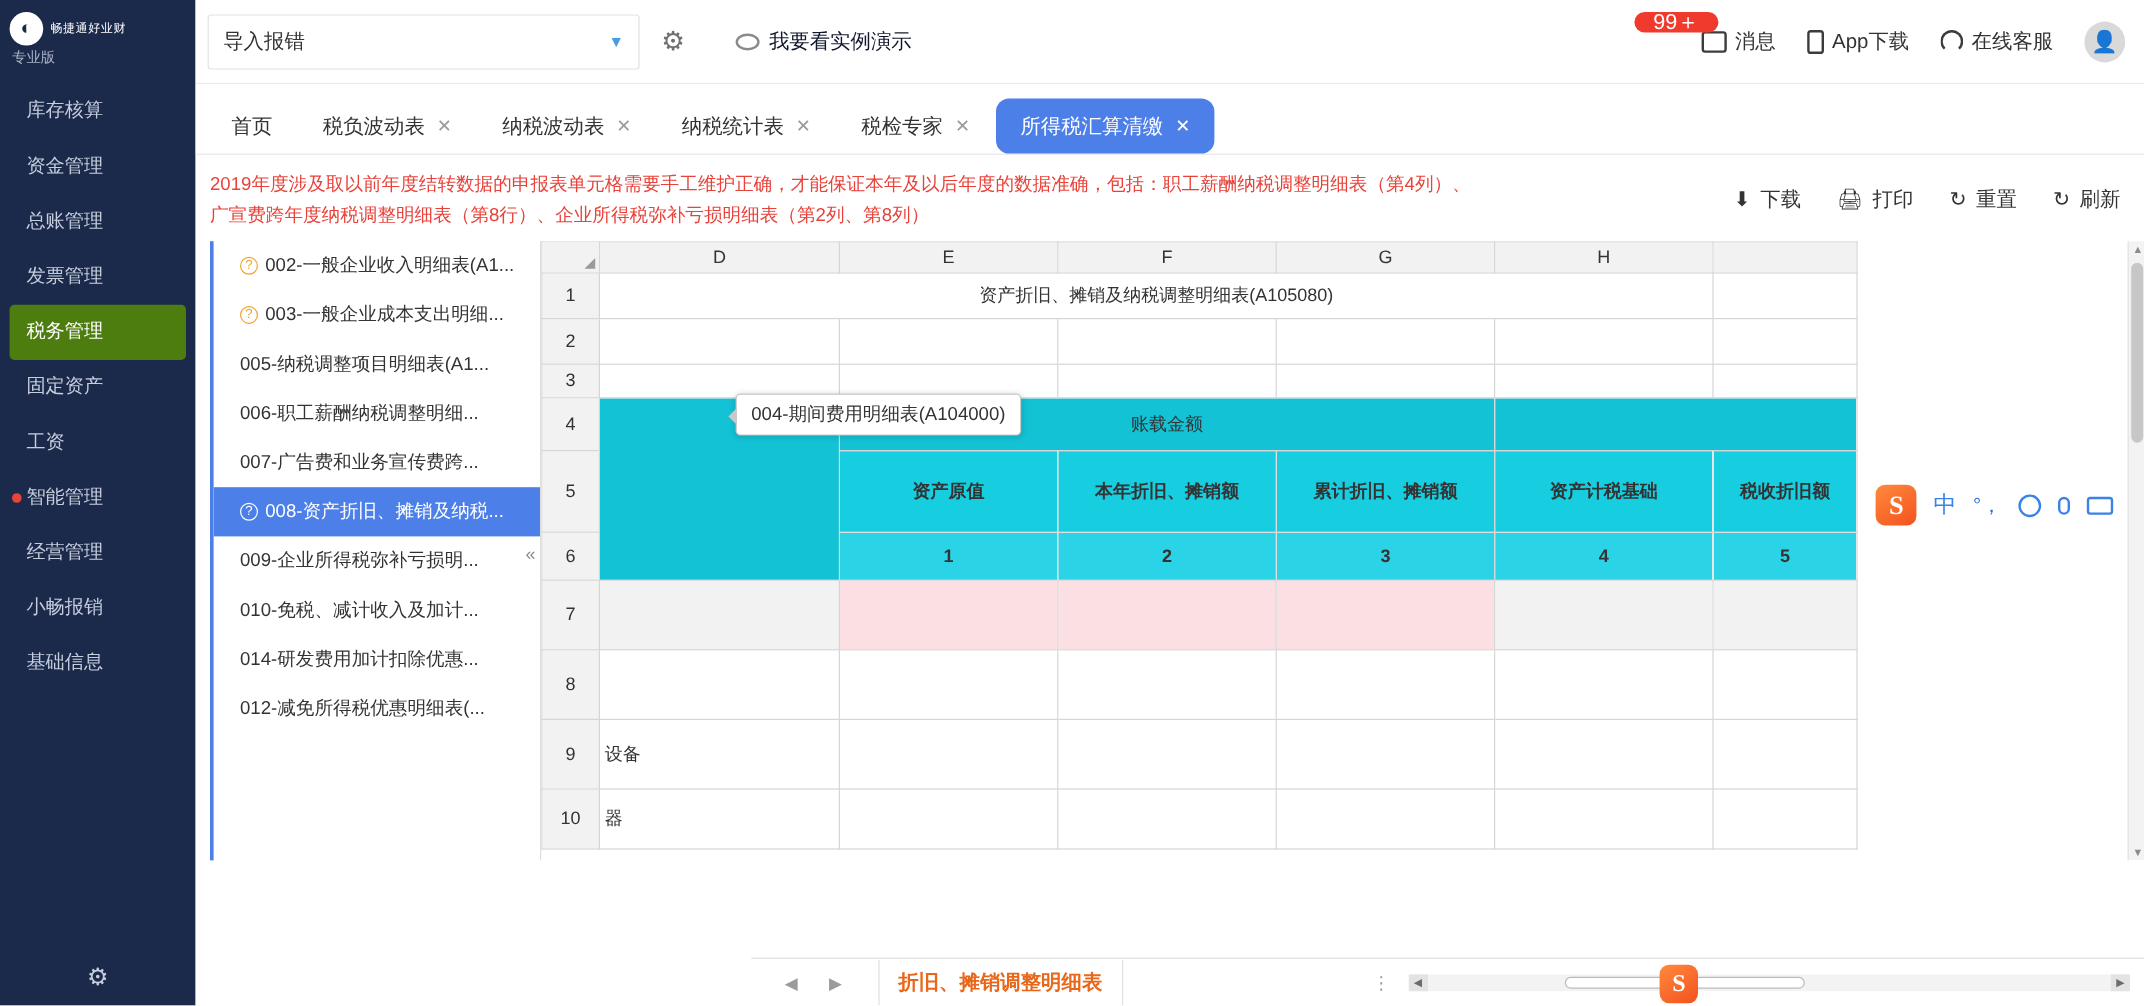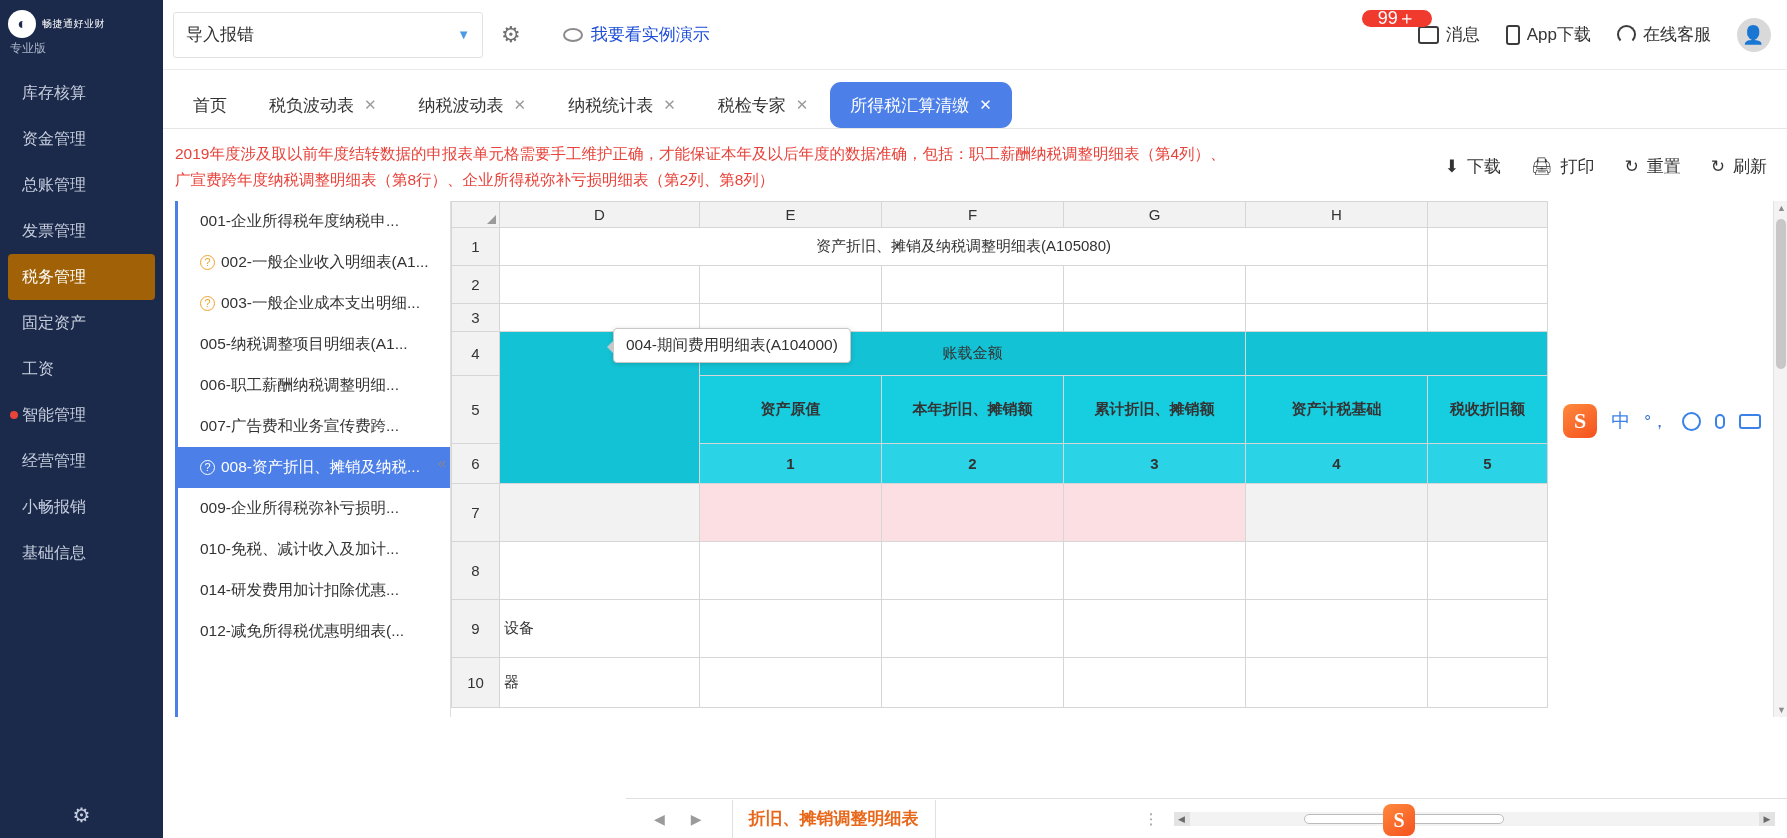--- a/index.html
+++ b/index.html
@@ -43,21 +43,21 @@
   .nav-item {
     height: 46px;
     line-height: 46px;
     padding-left: 22px;
     font-size: 16px;
     color: #c6cddd;
     position: relative;
     cursor: pointer;
   }
   .nav-item.active {
-    background: #a16207;
+    background: #4d7c0f;
     color: #fff;
     border-radius: 4px;
     margin: 0 8px;
     padding-left: 14px;
   }
   .nav-item .dot {
     position: absolute;
     left: 10px; top: 50%;
     transform: translateY(-50%);
     width: 8px; height: 8px; border-radius: 50%;
@@ -88,21 +88,21 @@
   
   .topbar {
     height: 70px;
     border-bottom: 1px solid #ececec;
     display: flex;
     align-items: center;
     padding: 0 16px 0 10px;
     background: #fff;
   }
   .module-select {
-    width: 310px;
+    width: 360px;
     height: 46px;
     border: 1px solid #e2e2e2;
     border-radius: 3px;
     display: flex;
     align-items: center;
     padding: 0 12px;
     font-size: 17px;
     color: #333;
     justify-content: space-between;
     cursor: pointer;
@@ -110,21 +110,21 @@
   .chev { color: #4b9ae3; font-size: 13px; }
   .gear-top {
     margin-left: 18px;
     font-size: 22px;
     color: #707070;
     cursor: pointer;
   }
   .demo-link {
     margin-left: 42px;
     display: flex; align-items: center; gap: 8px;
-    font-size: 17px; color: #1d4ed8;
+    font-size: 17px; color: #0f172a;
     cursor: pointer;
   }
   .demo-ring {
     width: 20px; height: 14px;
     border: 2px solid #8b8b8b;
     border-radius: 50%;
     display: inline-block;
   }
   .top-right {
     margin-left: auto;
@@ -606,23 +606,20 @@
         <div class="notice-btn">
           <span>↻</span>
           <span>刷新</span>
         </div>
       </div>
     </div>
 
     <div class="content">
 
       <div class="tree">
-        <div class="tree-item">
-          <span>001-企业所得税年度纳税申...</span>
-        </div>
         <div class="tree-item">
           <span class="q-icon">?</span>
           <span>002-一般企业收入明细表(A1...</span>
         </div>
         <div class="tree-item">
           <span class="q-icon">?</span>
           <span>003-一般企业成本支出明细...</span>
         </div>
         <div class="tree-item">
           <span>005-纳税调整项目明细表(A1...</span>

